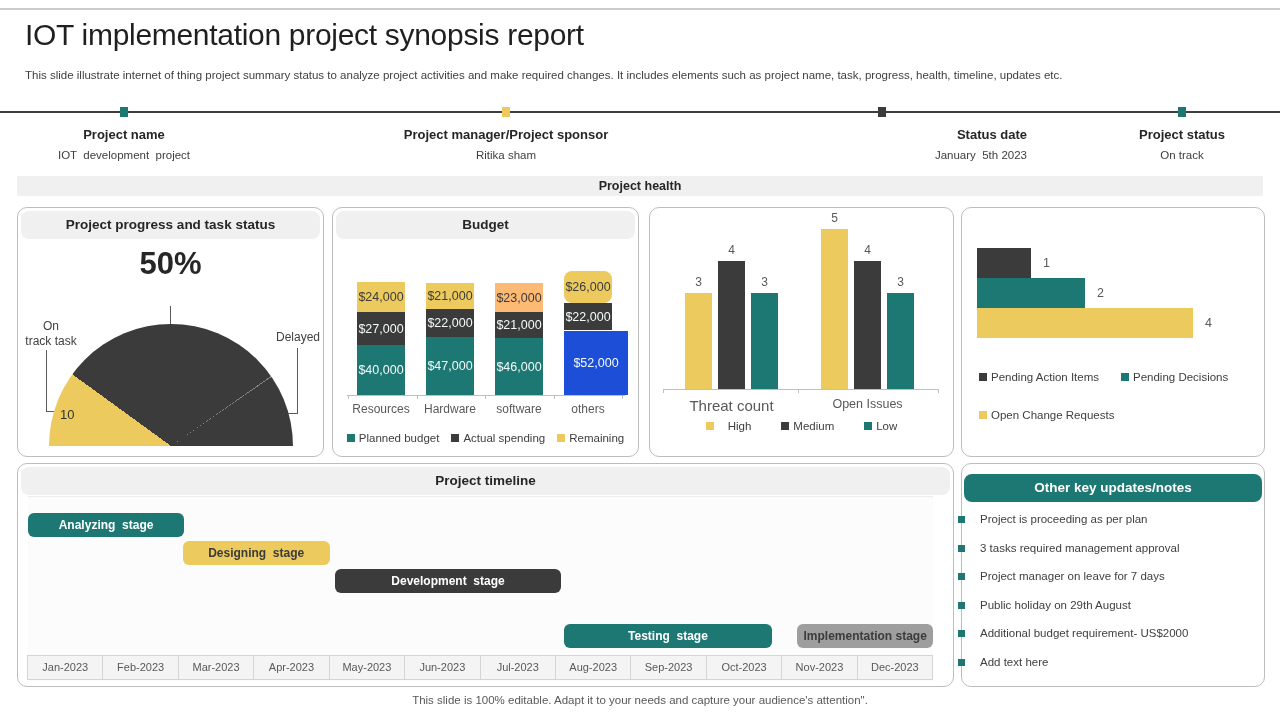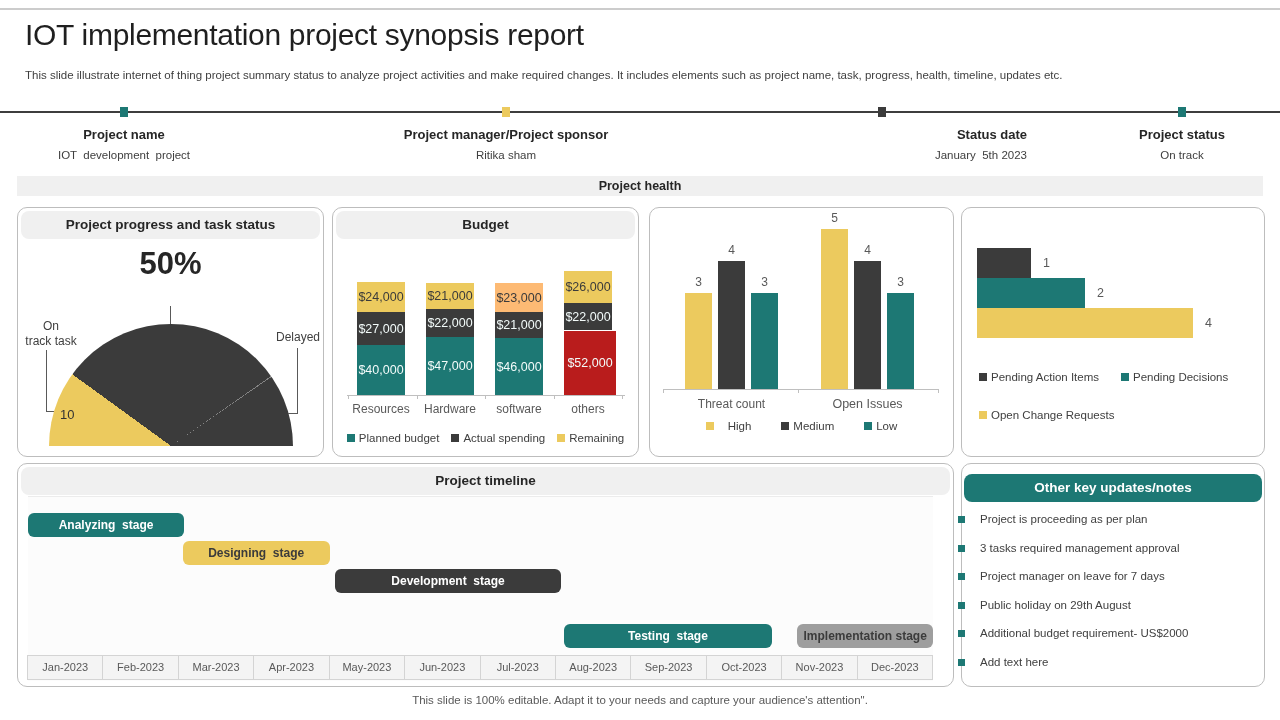--- a/index.html
+++ b/index.html
@@ -114,27 +114,27 @@
         <div style="position: absolute; left: 162px; top: 130px; width: 48px; height: 57px; background: rgb(29, 120, 116);">
           <div style="position: absolute; left: -10px; right: -10px; top: 50%; transform: translateY(-50%); text-align: center; font-size: 12.5px; color: rgb(243, 251, 250);">$46,000</div>
         </div>
         <div style="position: absolute; left: 162px; top: 103.9px; width: 48px; height: 26px; background: rgb(59, 59, 59);">
           <div style="position: absolute; left: -10px; right: -10px; top: 50%; transform: translateY(-50%); text-align: center; font-size: 12.5px; color: rgb(243, 251, 250);">$21,000</div>
         </div>
         <div style="position: absolute; left: 162px; top: 75.4px; width: 48px; height: 28.5px; background: #fdba74;">
           <div style="position: absolute; left: -10px; right: -10px; top: 50%; transform: translateY(-50%); text-align: center; font-size: 12.5px; color: rgb(59, 59, 59);">$23,000</div>
         </div>
         <div style="position: absolute; left: 151px; top: 194px; width: 70px; text-align: center; font-size: 12px; color: rgb(89, 89, 89);">software</div>
-        <div style="position: absolute; left: 231px; top: 122.5px; width: 52px; height: 64.5px; background: #b91c1c;">
+        <div style="position: absolute; left: 231px; top: 122.5px; width: 64px; height: 64.5px; background: #1d4ed8;">
           <div style="position: absolute; left: -10px; right: -10px; top: 50%; transform: translateY(-50%); text-align: center; font-size: 12.5px; color: rgb(243, 251, 250);">$52,000</div>
         </div>
         <div style="position: absolute; left: 231px; top: 95.2px; width: 48px; height: 27.3px; background: rgb(59, 59, 59);">
           <div style="position: absolute; left: -10px; right: -10px; top: 50%; transform: translateY(-50%); text-align: center; font-size: 12.5px; color: rgb(243, 251, 250);">$22,000</div>
         </div>
-        <div style="position: absolute; left: 231px; top: 63px; width: 48px; height: 32.2px; background: rgb(236, 202, 94);">
+        <div style="position: absolute; left: 231px; top: 63px; width: 48px; height: 32.2px; background: rgb(236, 202, 94); border-radius: 8px;">
           <div style="position: absolute; left: -10px; right: -10px; top: 50%; transform: translateY(-50%); text-align: center; font-size: 12.5px; color: rgb(59, 59, 59);">$26,000</div>
         </div>
         <div style="position: absolute; left: 220px; top: 194px; width: 70px; text-align: center; font-size: 12px; color: rgb(89, 89, 89);">others</div>
         <div style="position: absolute; left: 14px; top: 187px; width: 278px; height: 1px; background: rgb(191, 191, 191);"></div>
         <div style="position: absolute; left: 15px; top: 187px; width: 1px; height: 4px; background: rgb(191, 191, 191);"></div>
         <div style="position: absolute; left: 83.5px; top: 187px; width: 1px; height: 4px; background: rgb(191, 191, 191);"></div>
         <div style="position: absolute; left: 152px; top: 187px; width: 1px; height: 4px; background: rgb(191, 191, 191);"></div>
         <div style="position: absolute; left: 220.5px; top: 187px; width: 1px; height: 4px; background: rgb(191, 191, 191);"></div>
         <div style="position: absolute; left: 289px; top: 187px; width: 1px; height: 4px; background: rgb(191, 191, 191);"></div>
         <div style="position: absolute; left: 0px; right: 0px; top: 224px; display: flex; justify-content: center; gap: 12px;">
@@ -155,21 +155,21 @@
   </div>
 
   <div class="panel" id="panel-issues">
     <div class="fill" id="issues-plot">
         <div style="position: absolute; left: 35px; top: 85px; width: 27px; height: 96px; background: rgb(236, 202, 94);"></div>
         <div style="position: absolute; left: 29px; top: 67px; width: 39px; text-align: center; font-size: 12px; color: rgb(89, 89, 89);">3</div>
         <div style="position: absolute; left: 68px; top: 53px; width: 27px; height: 128px; background: rgb(59, 59, 59);"></div>
         <div style="position: absolute; left: 62px; top: 35px; width: 39px; text-align: center; font-size: 12px; color: rgb(89, 89, 89);">4</div>
         <div style="position: absolute; left: 101px; top: 85px; width: 27px; height: 96px; background: rgb(29, 120, 116);"></div>
         <div style="position: absolute; left: 95px; top: 67px; width: 39px; text-align: center; font-size: 12px; color: rgb(89, 89, 89);">3</div>
-        <div style="position: absolute; left: 21px; top: 189px; width: 121px; text-align: center; font-size: 12px; color: rgb(89, 89, 89);">Threat count</div>
+        <div style="position: absolute; left: 21px; top: 189px; width: 121px; text-align: center; font-size: 15px; color: rgb(89, 89, 89);">Threat count</div>
         <div style="position: absolute; left: 171px; top: 21px; width: 27px; height: 160px; background: rgb(236, 202, 94);"></div>
         <div style="position: absolute; left: 165px; top: 3px; width: 39px; text-align: center; font-size: 12px; color: rgb(89, 89, 89);">5</div>
         <div style="position: absolute; left: 204px; top: 53px; width: 27px; height: 128px; background: rgb(59, 59, 59);"></div>
         <div style="position: absolute; left: 198px; top: 35px; width: 39px; text-align: center; font-size: 12px; color: rgb(89, 89, 89);">4</div>
         <div style="position: absolute; left: 237px; top: 85px; width: 27px; height: 96px; background: rgb(29, 120, 116);"></div>
         <div style="position: absolute; left: 231px; top: 67px; width: 39px; text-align: center; font-size: 12px; color: rgb(89, 89, 89);">3</div>
         <div style="position: absolute; left: 157px; top: 189px; width: 121px; text-align: center; font-size: 12.5px; color: rgb(89, 89, 89);">Open Issues</div>
         <div style="position: absolute; left: 13px; top: 181px; width: 276px; height: 1px; background: rgb(191, 191, 191);"></div>
         <div style="position: absolute; left: 13px; top: 181px; width: 1px; height: 4px; background: rgb(191, 191, 191);"></div>
         <div style="position: absolute; left: 148px; top: 181px; width: 1px; height: 4px; background: rgb(191, 191, 191);"></div>

